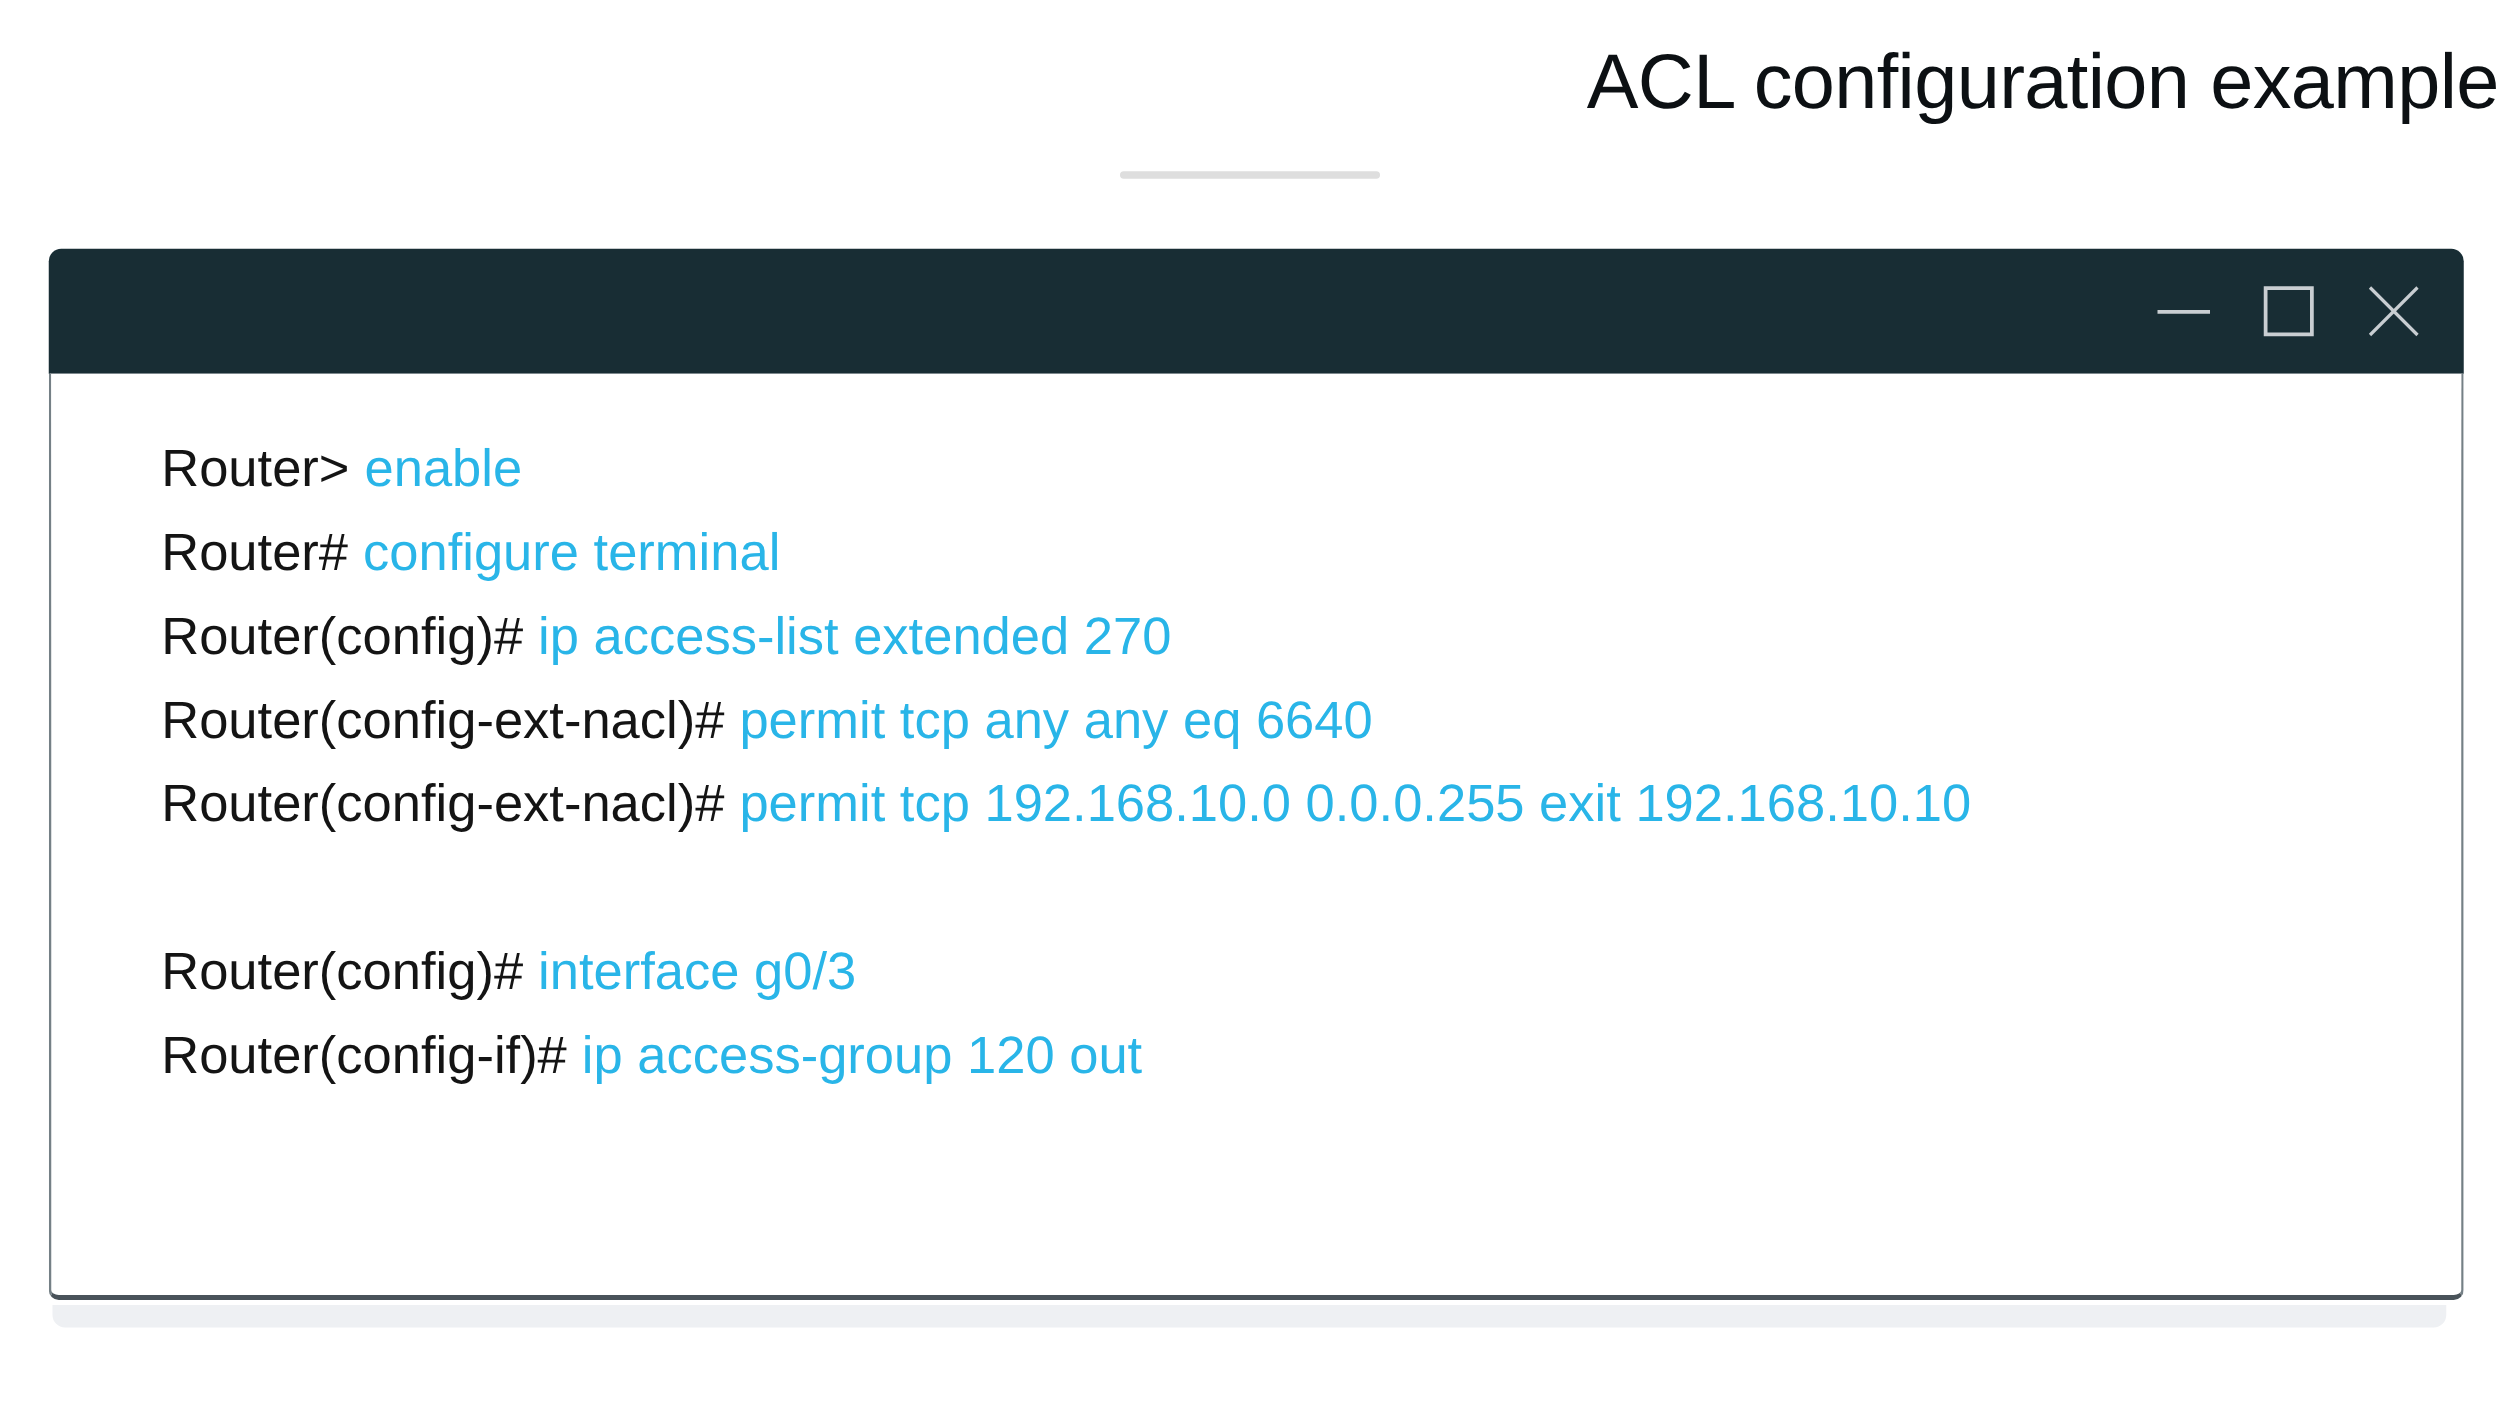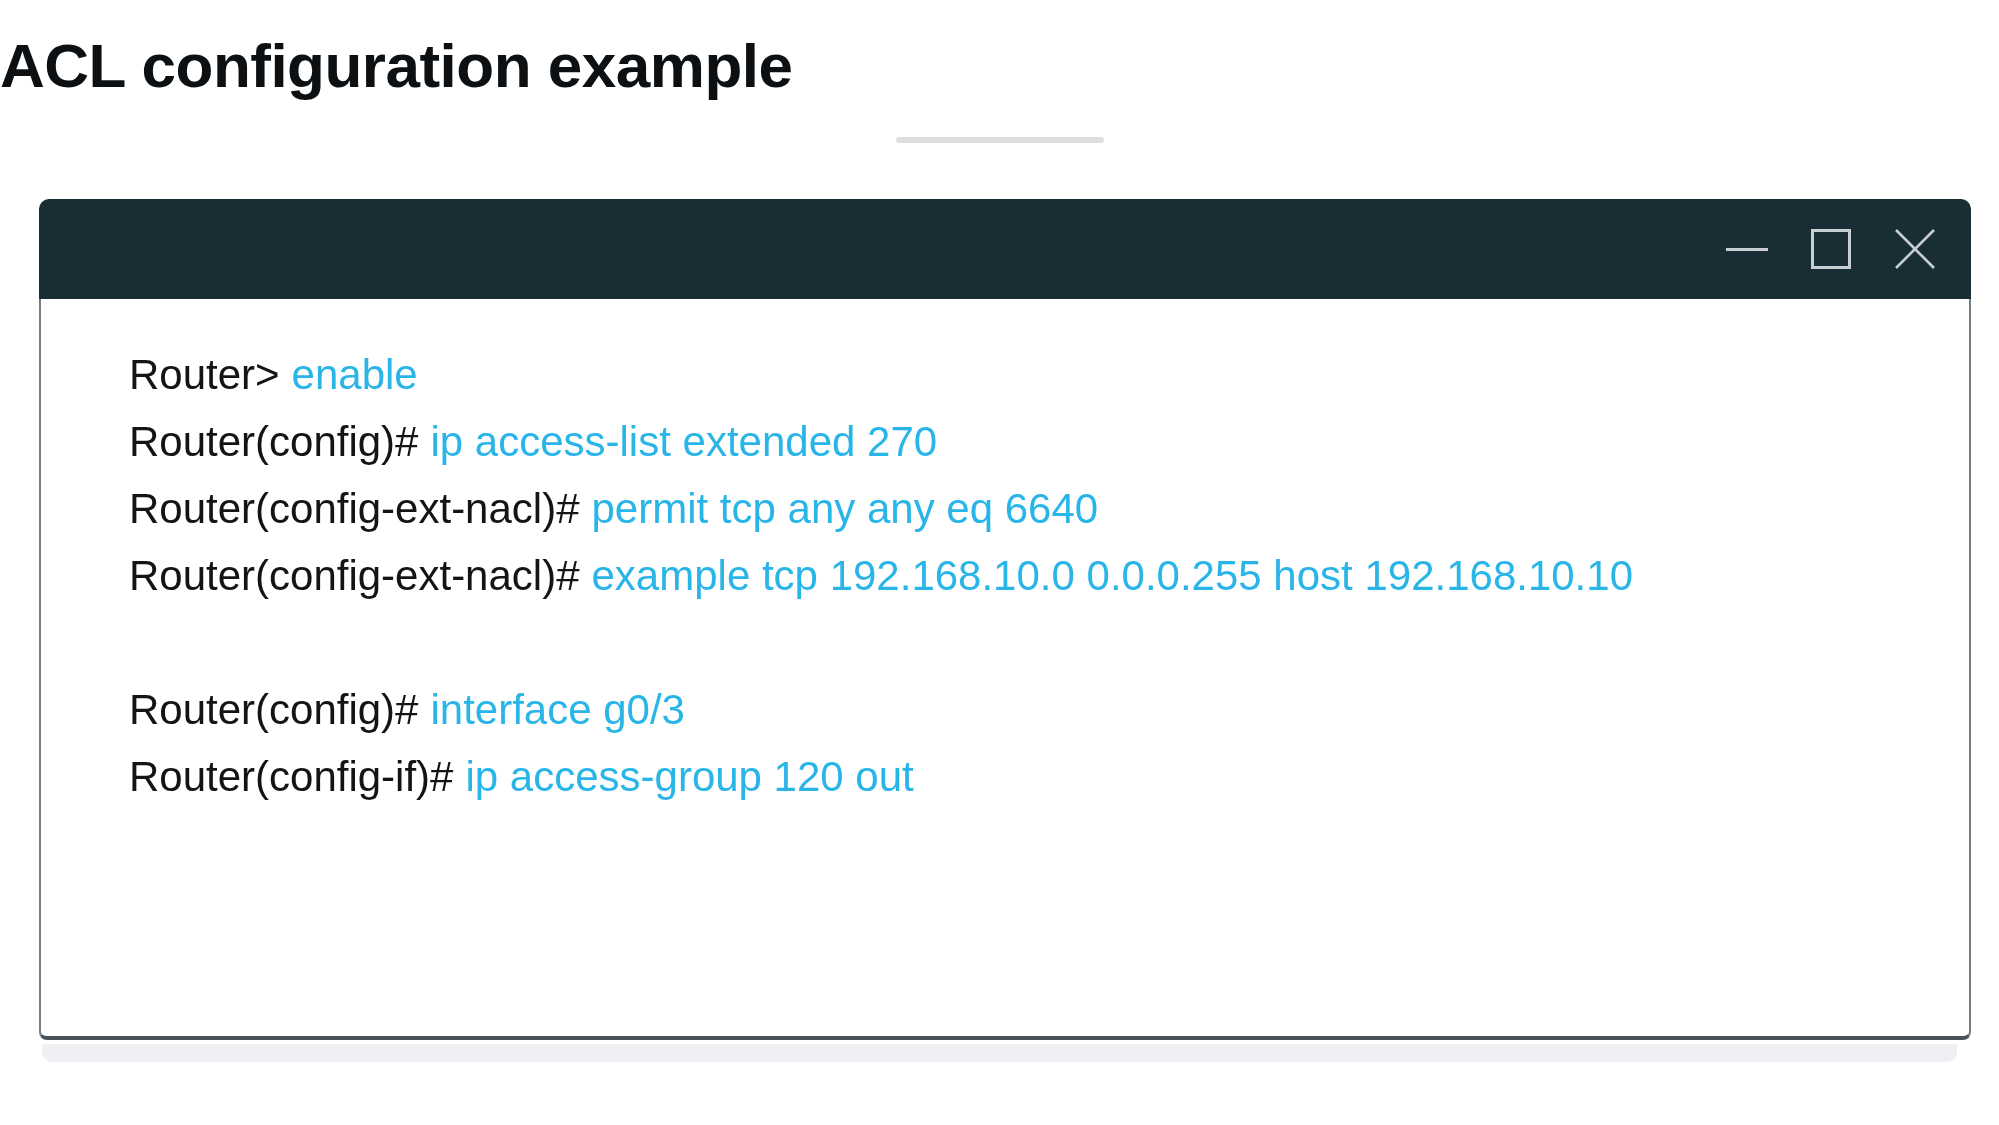--- a/index.html
+++ b/index.html
@@ -8,23 +8,23 @@
     background: #ffffff;
     font-family: "Liberation Sans", sans-serif;
     overflow: hidden;
     position: relative;
   }
   .page { width: 1999px; height: 1125px; position: relative; }
 
   
   .page-title {
     margin-top: 30px;
-    text-align: left;
+    text-align: right;
     font-size: 62px;
-    font-weight: 700;
+    font-weight: 400;
     letter-spacing: -0.5px;
     color: var(--title_text, #0c1013);
   }
   .title-divider {
     width: 208px; height: 6px;
     margin: 36px auto 0 auto;
     background: var(--divider, #dedede);
     border-radius: 3px;
   }
 
@@ -109,27 +109,28 @@
           <line x1="3" y1="3" x2="41" y2="41" stroke="#c9ced2" stroke-width="2.6"></line>
           <line x1="41" y1="3" x2="3" y2="41" stroke="#c9ced2" stroke-width="2.6"></line>
         </svg>
       </button>
     </div>
 
     <div class="term-content">
 
         <div class="term-line"><span class="term-prompt">Router&gt;</span><span class="term-cmd">enable</span></div>
 
+        <div class="term-line"><span class="term-prompt">Router#</span><span class="term-cmd">configure terminal</span></div>
 
         <div class="term-line"><span class="term-prompt">Router(config)#</span><span class="term-cmd">ip access-list extended 270</span></div>
 
         <div class="term-line"><span class="term-prompt">Router(config-ext-nacl)#</span><span class="term-cmd">permit tcp any any eq 6640</span></div>
 
 
-        <div class="term-line"><span class="term-prompt">Router(config-ext-nacl)#</span><span class="term-cmd">example tcp 192.168.10.0 0.0.0.255 host 192.168.10.10</span></div>
+        <div class="term-line"><span class="term-prompt">Router(config-ext-nacl)#</span><span class="term-cmd">permit tcp 192.168.10.0 0.0.0.255 exit 192.168.10.10</span></div>
 
 
         <div class="term-line"></div>
 
         <div class="term-line"><span class="term-prompt">Router(config)#</span><span class="term-cmd">interface g0/3</span></div>
 
         <div class="term-line"><span class="term-prompt">Router(config-if)#</span><span class="term-cmd">ip access-group 120 out</span></div>
       </div>
   </div>
 

